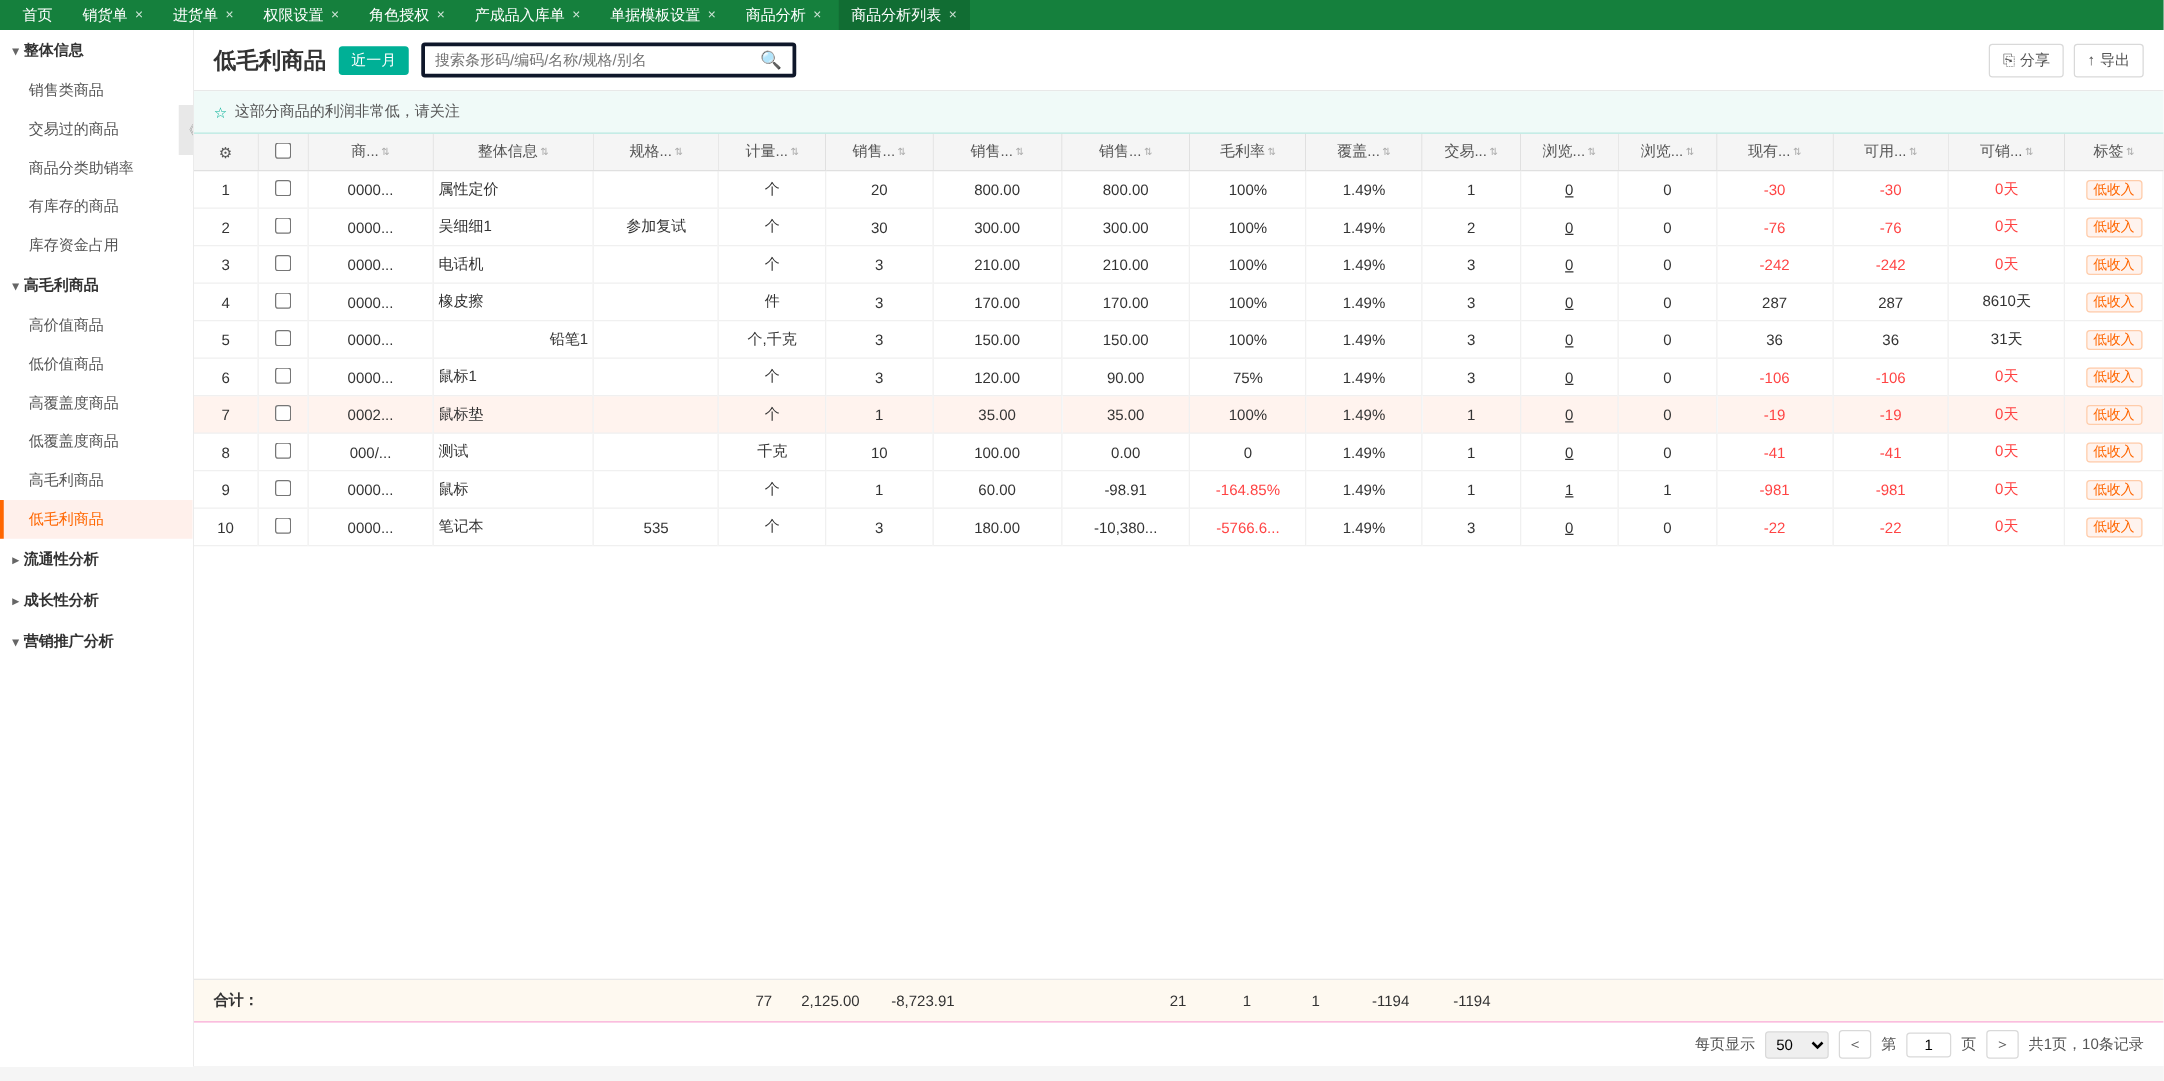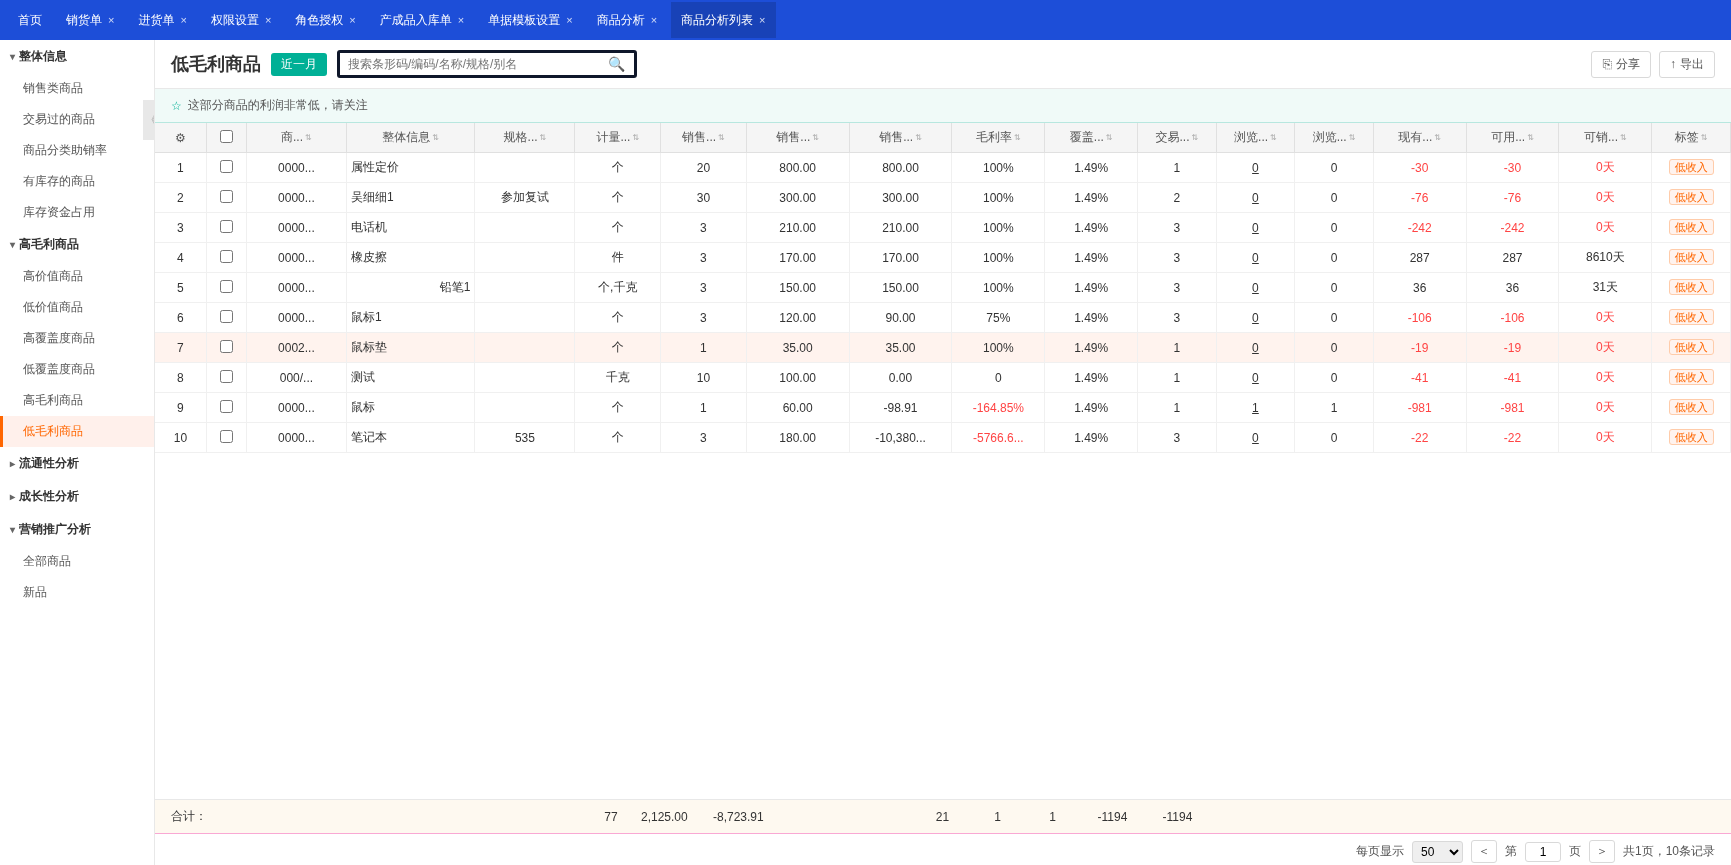--- a/index.html
+++ b/index.html
@@ -1,23 +1,23 @@
 <!DOCTYPE html>
 <html><head>
   <meta charset="utf-8">
   <style>
     * { box-sizing: border-box; margin: 0; padding: 0; font-family: 'Microsoft YaHei', Arial, sans-serif; font-size: 12px; }
     body { background: #f5f5f5; overflow-x: hidden; }
 
     
     .top-nav {
-      background: #1d4ed8;
-      display: flex;
-      align-items: center;
-      height: 40px;
+      background: #15803d;
+      display: flex;
+      align-items: center;
+      height: 24px;
       padding: 0 8px;
       gap: 4px;
     }
     .nav-item {
       color: #fff;
       padding: 0 10px;
       height: 36px;
       display: flex;
       align-items: center;
       cursor: pointer;
@@ -215,21 +215,21 @@
     
     .table-footer {
       background: #fef9f0;
       border-top: 1px solid #e8e8e8;
       padding: 8px 16px;
       display: flex;
       align-items: center;
       font-size: 12px;
       color: #333;
     }
-    .footer-label { font-weight: normal; margin-right: 20px; }
+    .footer-label { font-weight: bold; margin-right: 20px; }
 
     
     .pagination-bar {
       background: #fff;
       border-top: 1px solid #f9a8d4;
       padding: 6px 16px;
       display: flex;
       align-items: center;
       justify-content: flex-end;
       gap: 8px;
@@ -357,24 +357,20 @@
 
     <div class="sidebar-group-header">
       <span class="arrow">▸</span>
       <span>成长性分析</span>
     </div>
 
     <div class="sidebar-group-header">
       <span class="arrow">▾</span>
       <span>营销推广分析</span>
     </div>
-    <div>
-      <div class="sidebar-item"><span>全部商品</span></div>
-      <div class="sidebar-item"><span>新品</span></div>
-    </div>
 
     <div class="collapse-btn">《</div>
   </aside>
 
   <div class="content-area">
 
     <div class="page-header">
       <span class="page-title">低毛利商品</span>
       <button class="filter-btn">近一月</button>
       <div class="search-box">

